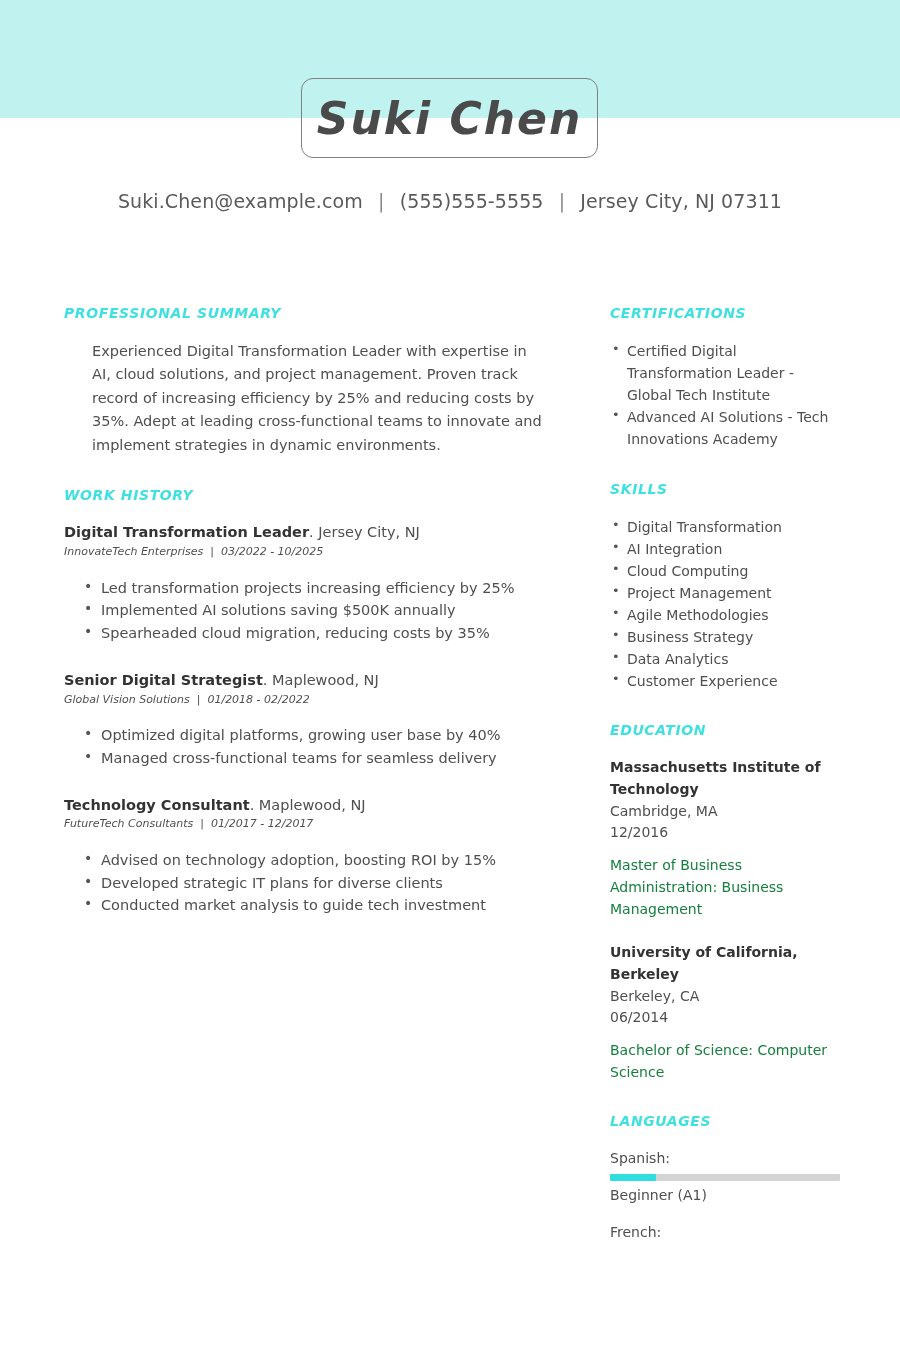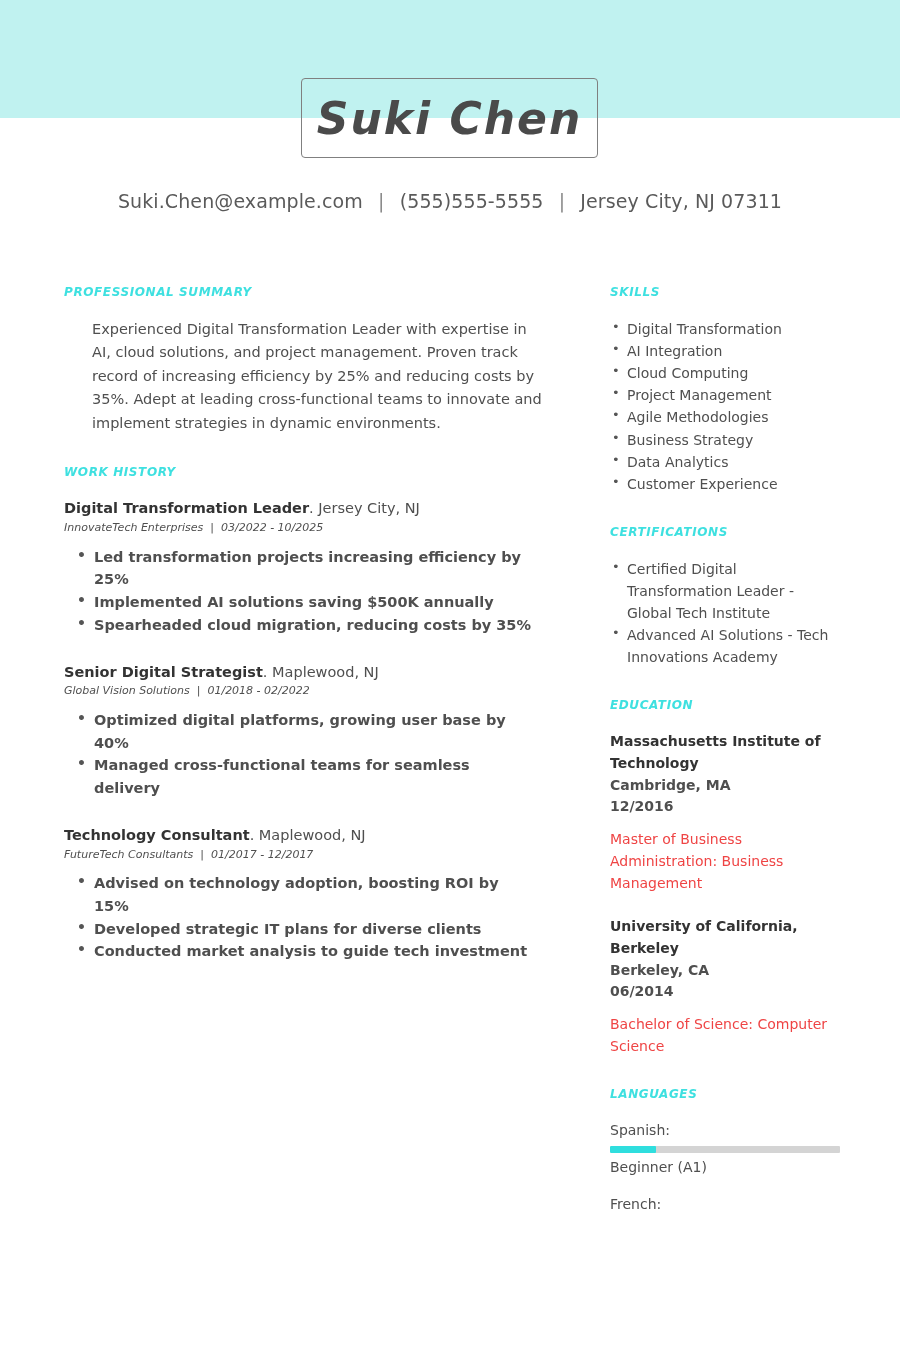--- a/index.html
+++ b/index.html
@@ -28,21 +28,21 @@
     background: #c0f2f0;
   }
 
   .name-box {
     position: absolute;
     top: 78px;
     left: 301px;
     width: 297px;
     height: 80px;
     border: 1.5px solid #808080;
-    border-radius: 4px;
+    border-radius: 12px;
     background: transparent;
     display: flex;
     align-items: center;
     justify-content: center;
     z-index: 5;
   }
 
   .name-text {
     font-family: "DejaVu Sans", sans-serif;
     font-style: italic;
@@ -86,26 +86,27 @@
 
   .col-right {
     position: absolute;
     left: 610px;
     top: 0;
     width: 232px;
   }
 
   
   .section-heading {
-    font-size: 12px;
+    font-size: 14px;
     font-style: italic;
     font-weight: bold;
     color: #3ee0e0;
     letter-spacing: 0.6px;
     margin-bottom: 19px;
+    margin-top: 20px;
   }
 
   .section-block { margin-bottom: 30px; }
   .section-block:last-child { margin-bottom: 0; }
 
   
   .summary-text {
     font-size: 14.5px;
     line-height: 1.62;
     color: #4f4f4f;
@@ -133,23 +134,22 @@
     margin-bottom: 9px;
   }
   .job-sep {
     display: inline-block;
     padding: 0 7px;
     font-style: normal;
   }
 
   ul.bullets {
     list-style: none;
-    margin: 9px;
+    margin: 16px;
     padding: 0;
-    font-weight: bold;
   }
   ul.bullets li {
     position: relative;
     padding-left: 21px;
     font-size: 14.5px;
     line-height: 1.57;
     color: #4f4f4f;
   }
   ul.bullets li::before {
     content: "\2022";
@@ -190,25 +190,24 @@
   .edu-school {
     font-size: 14px;
     font-weight: bold;
     color: #333333;
     line-height: 1.55;
   }
   .edu-meta {
     font-size: 14px;
     color: #4f4f4f;
     line-height: 1.55;
-    font-weight: bold;
   }
   .edu-degree {
     font-size: 14px;
-    color: #ef4444;
+    color: #15803d;
     line-height: 1.55;
     margin-top: 11px;
   }
 
   
   .lang-entry { margin-bottom: 16px; }
   .lang-name {
     font-size: 14px;
     color: #4f4f4f;
     line-height: 1.5;
@@ -302,44 +301,44 @@
             <li>Advised on technology adoption, boosting ROI by 15%</li>
             <li>Developed strategic IT plans for diverse clients</li>
             <li>Conducted market analysis to guide tech investment</li>
           </ul>
         </div>
 
       </div>
     </div>
 
     <div class="col-right">
+
+      <div class="section-block">
+        <div class="section-heading">CERTIFICATIONS</div>
+        <ul class="side-list cert-list">
+          <li>Certified Digital Transformation Leader - Global Tech Institute</li>
+          <li>Advanced AI Solutions - Tech Innovations Academy</li>
+        </ul>
+      </div>
 
       <div class="section-block">
         <div class="section-heading">SKILLS</div>
         <ul class="side-list">
           <li>Digital Transformation</li>
           <li>AI Integration</li>
           <li>Cloud Computing</li>
           <li>Project Management</li>
           <li>Agile Methodologies</li>
           <li>Business Strategy</li>
           <li>Data Analytics</li>
           <li>Customer Experience</li>
         </ul>
       </div>
 
       <div class="section-block">
-        <div class="section-heading">CERTIFICATIONS</div>
-        <ul class="side-list cert-list">
-          <li>Certified Digital Transformation Leader - Global Tech Institute</li>
-          <li>Advanced AI Solutions - Tech Innovations Academy</li>
-        </ul>
-      </div>
-
-      <div class="section-block">
         <div class="section-heading">EDUCATION</div>
 
         <div class="edu-entry">
           <div class="edu-school">Massachusetts Institute of Technology</div>
           <div class="edu-meta">Cambridge, MA</div>
           <div class="edu-meta">12/2016</div>
           <div class="edu-degree">Master of Business Administration: Business Management</div>
         </div>
 
         <div class="edu-entry">

